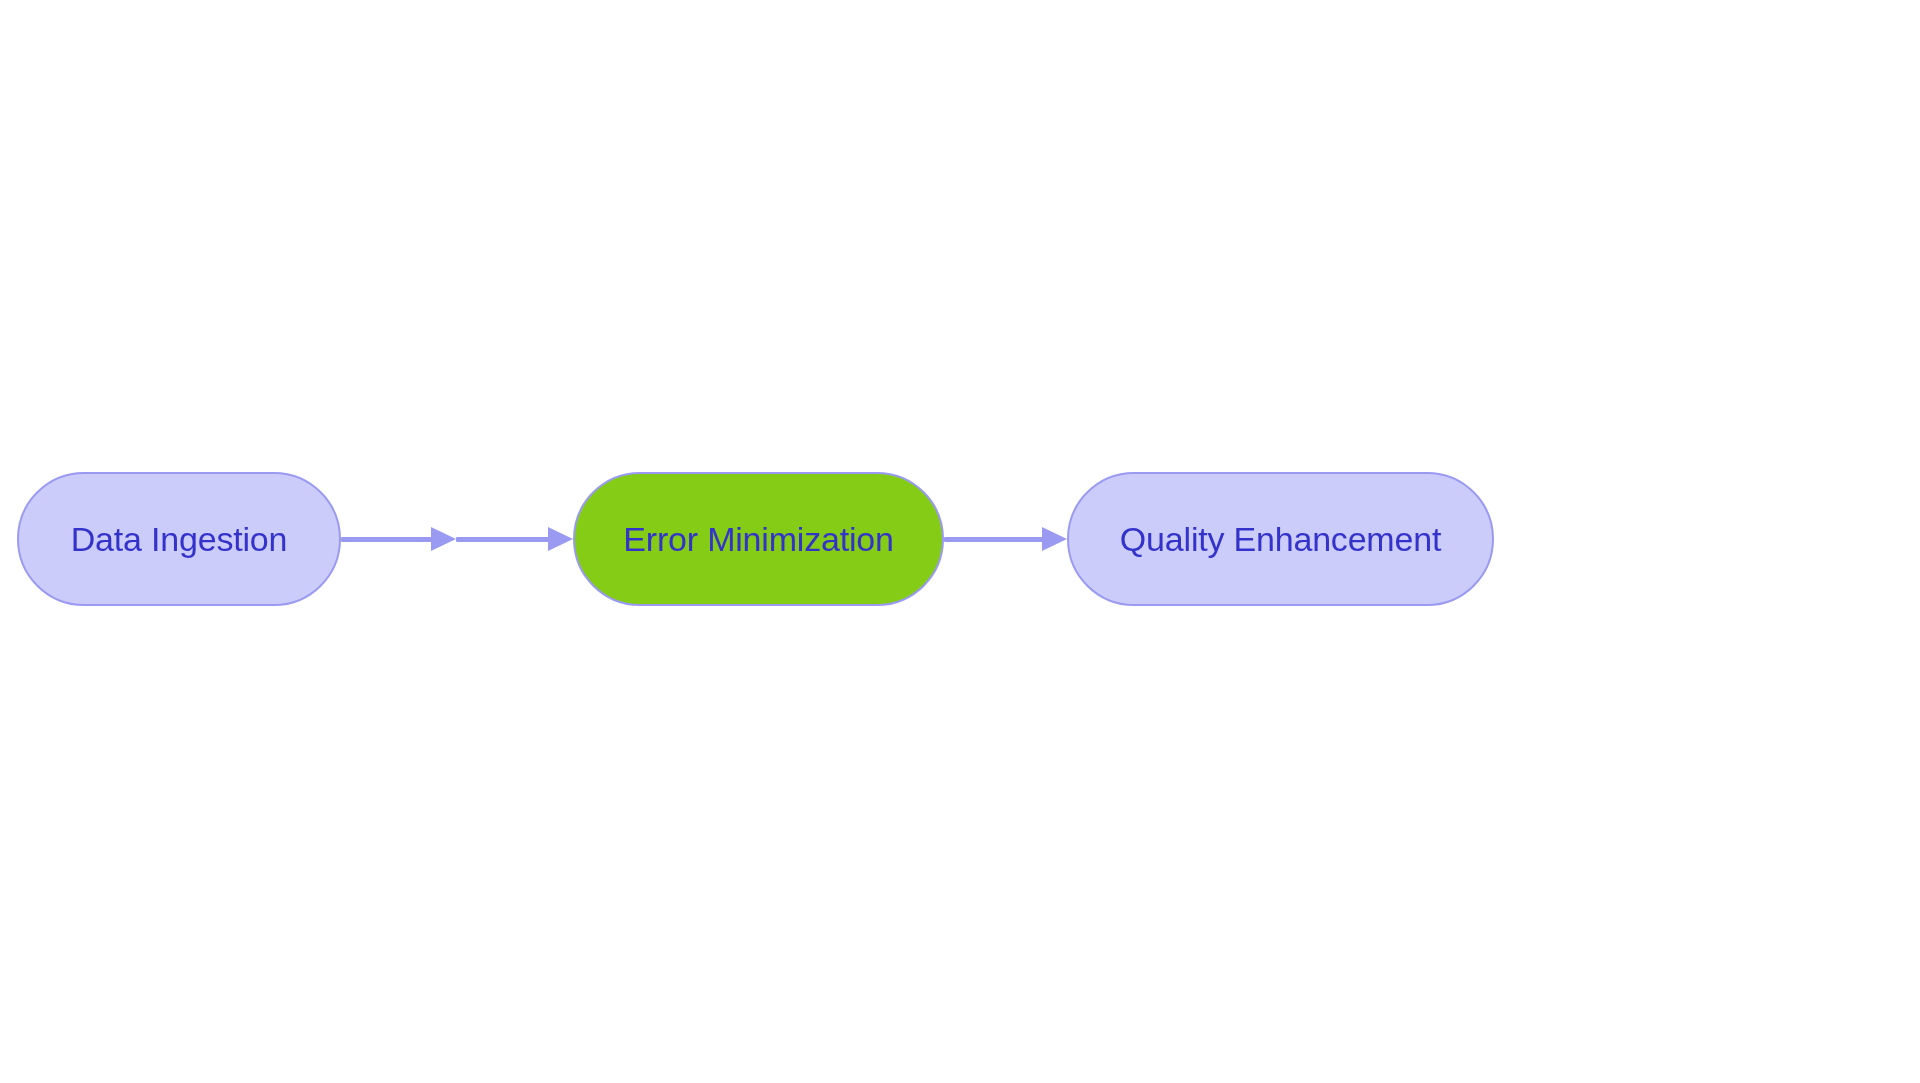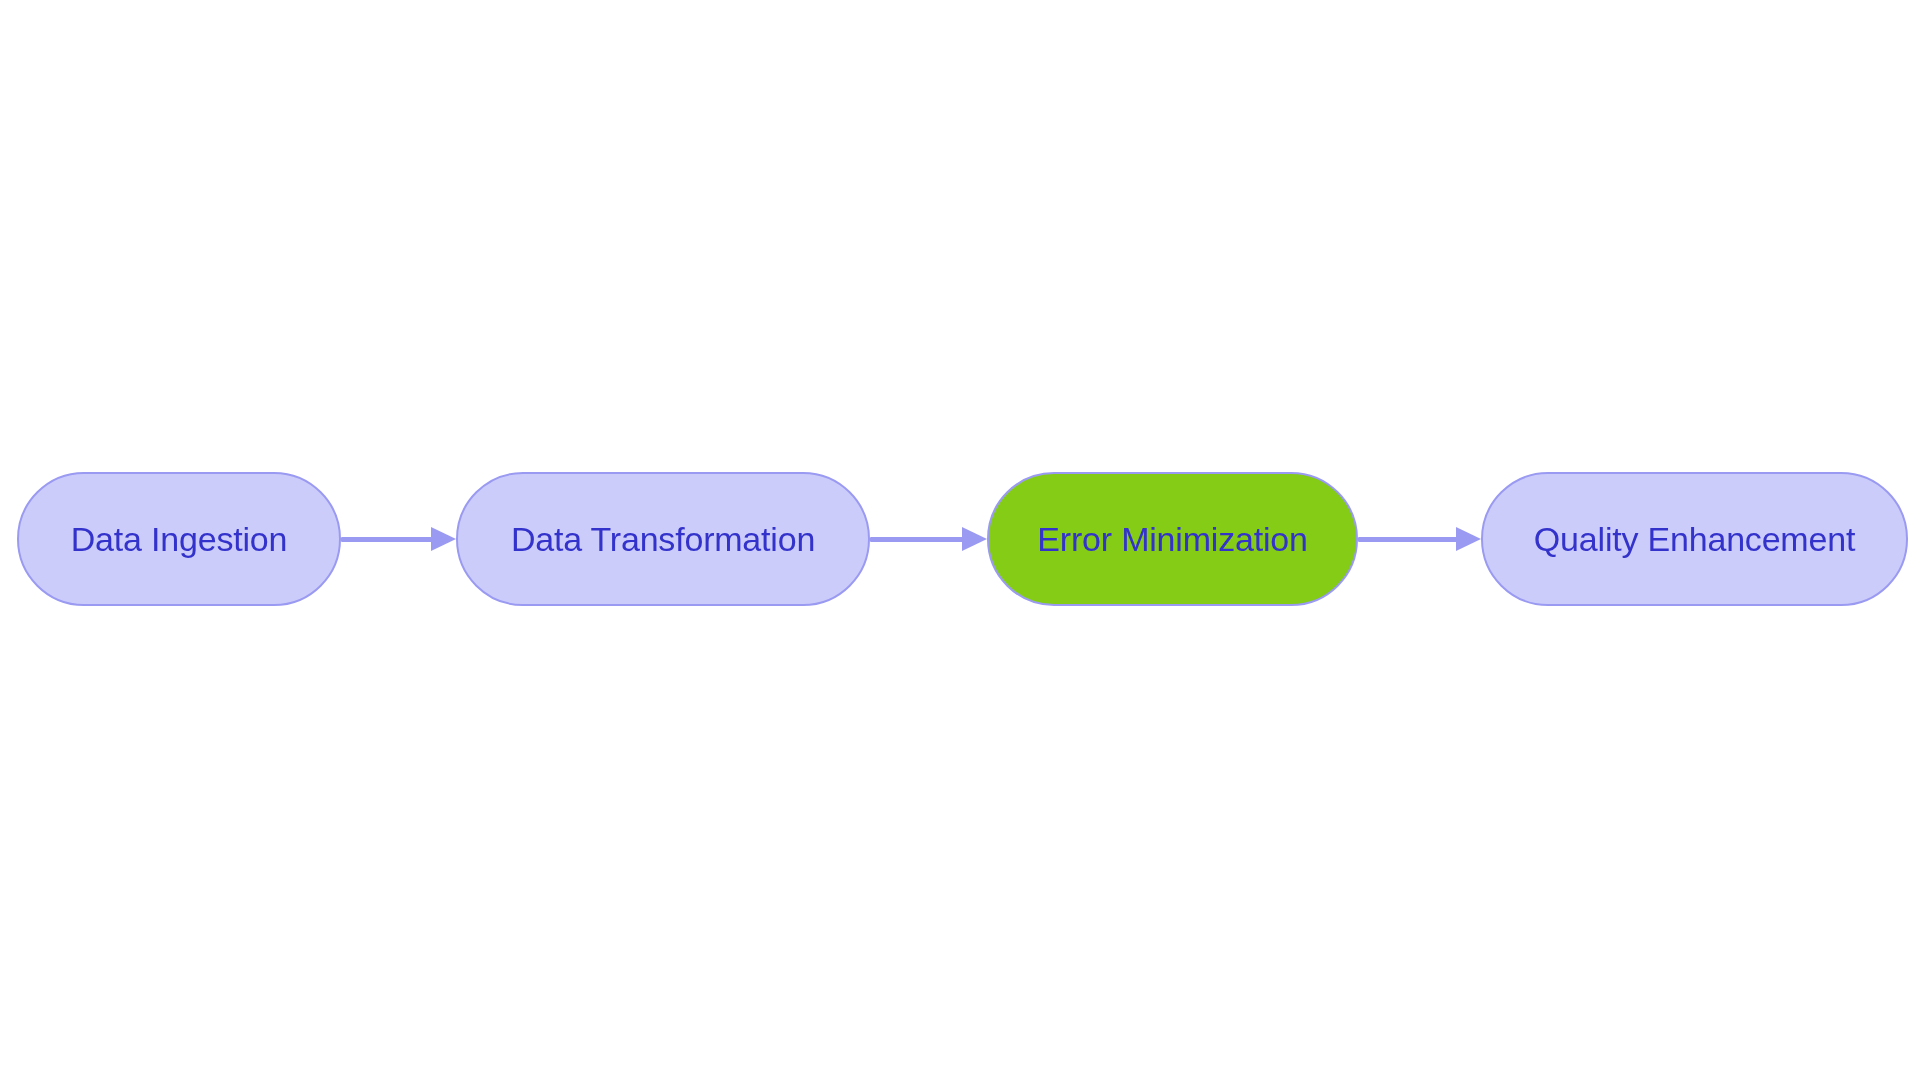--- a/index.html
+++ b/index.html
@@ -94,23 +94,20 @@
 
     <div class="node node-1" style="background: rgb(204, 204, 251); border-color: rgb(154, 154, 242);">
       <span class="node-label" style="color: rgb(51, 51, 204);">Data Ingestion</span>
     </div>
 
     <div class="edge edge-1">
       <div class="edge-line" style="background: rgb(154, 154, 242);"></div>
       <div class="edge-head" style="border-left-color: rgb(154, 154, 242);"></div>
     </div>
 
-    <div class="node node-2" style="background: rgb(204, 204, 251); border-color: rgb(154, 154, 242);">
-      <span class="node-label" style="color: rgb(51, 51, 204);">Data Transformation</span>
-    </div>
 
     <div class="edge edge-2">
       <div class="edge-line" style="background: rgb(154, 154, 242);"></div>
       <div class="edge-head" style="border-left-color: rgb(154, 154, 242);"></div>
     </div>
 
     <div class="node node-3" style="background: #84cc16; border-color: rgb(154, 154, 242);">
       <span class="node-label" style="color: rgb(51, 51, 204);">Error Minimization</span>
     </div>
 

